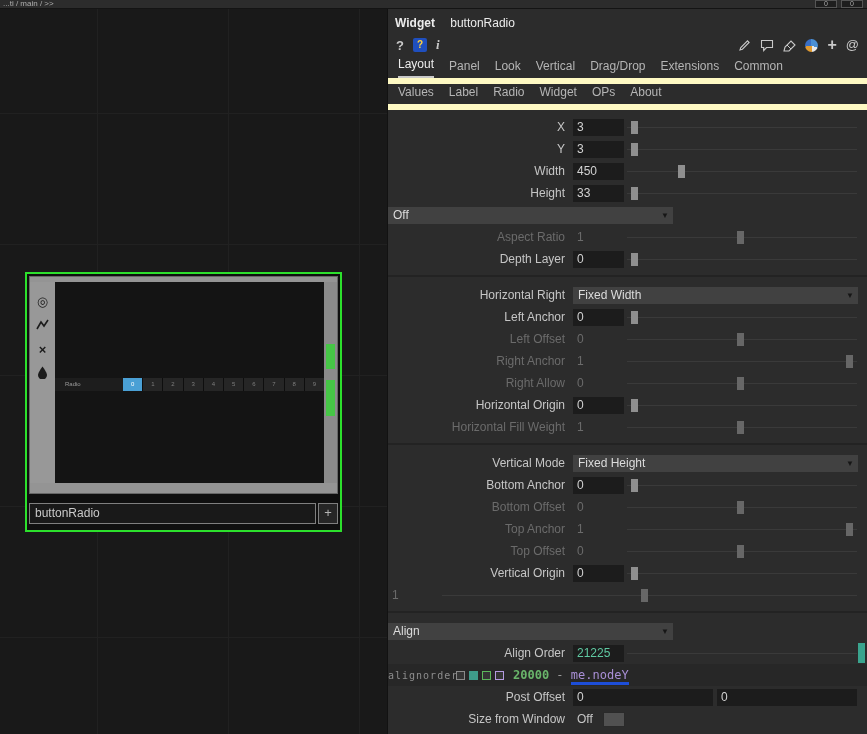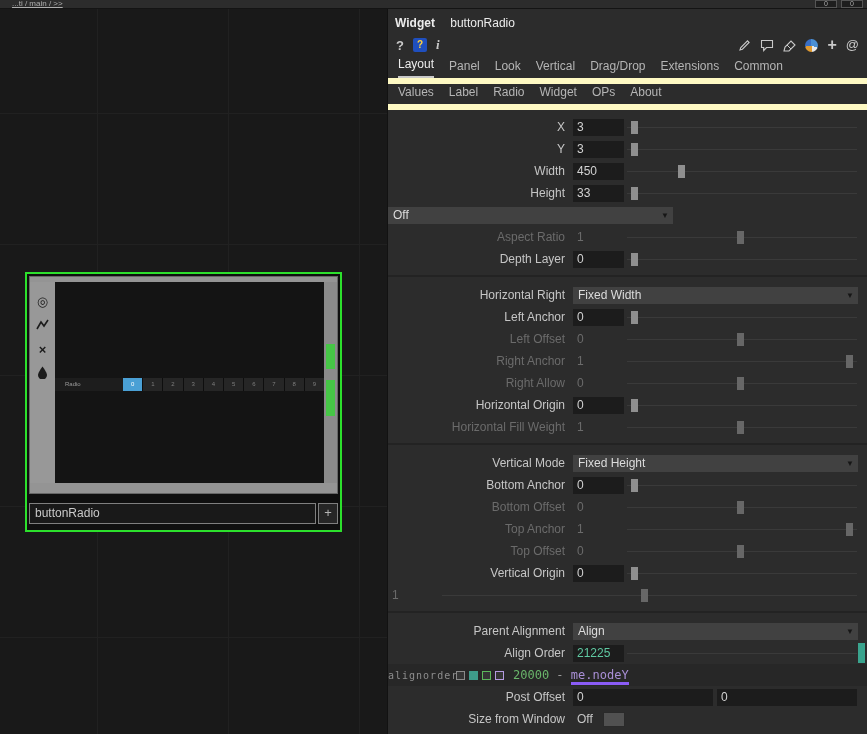--- a/index.html
+++ b/index.html
@@ -2,21 +2,21 @@
 <html><head>
 <meta charset="utf-8">
 <style>
   * { margin:0; padding:0; box-sizing:border-box; }
   html,body { width:867px; height:734px; background:#191919; overflow:hidden;
     font-family:"Liberation Sans","DejaVu Sans",sans-serif; }
 
   
   .topbar { position:absolute; left:0; top:0; width:867px; height:9px; background:#2c2c2c;
     border-bottom:1px solid #141414; color:#aeaeae; font-size:8px; line-height:8px; }
-  .path { position:absolute; left:12px; top:0; white-space:nowrap;text-decoration:underline; }
+  .path { position:absolute; left:3px; top:0; white-space:nowrap; }
   .tb-buttons { position:absolute; right:4px; top:0; display:flex; gap:4px; }
   .tbtn { width:22px; height:8px; background:#1e1e1e; border:1px solid #555;
     font-size:7px; line-height:6px; text-align:center; color:#aaa; }
 
   
   .network { position:absolute; left:0; top:9px; width:387px; height:725px; background-color:#191919;
     background-image: linear-gradient(#212121 1px, transparent 1px),
                       linear-gradient(90deg,#212121 1px, transparent 1px);
     background-size:131px 131px; background-position:97px 104px; }
   .node { position:absolute; left:25px; top:263px; width:317px; height:260px;
@@ -89,21 +89,21 @@
 
   .exprrow { display:flex; align-items:center; height:22px; background:#272727; font-size:12px; }
   .exprname { width:68px; font-family:"DejaVu Sans Mono","Liberation Mono",monospace;
     font-size:10px; color:#8d8d8d; padding-left:0; letter-spacing:1px; }
   .modes { display:flex; gap:4px; margin-right:9px; }
   .modebox { width:9px; height:9px; background:#353535; border:1px solid #8a8a8a; }
   .m-expr  { background:#3e9b8a; border-color:#3e9b8a; }
   .m-export{ border-color:#5cb85c; }
   .m-bind  { border-color:#b49ae0; }
   .exprtext { font-family:"DejaVu Sans Mono","Liberation Mono",monospace; font-size:12px; white-space:pre; }
-  .tok-err { border-bottom:3px solid #8b5cf6; }
+  .tok-err { border-bottom:3px solid #1d4ed8; }
 </style>
 </head>
 <body>
 
 <div class="topbar">
   <span class="path">...ti / main / &gt;&gt;</span>
   <span class="tb-buttons">
     <span class="tbtn">0</span>
     <span class="tbtn">0</span>
   </span>
@@ -336,38 +336,37 @@
         </div>
       </div>
       <div class="prow off">
         <span class="pplain">1</span>
         <div class="pslider">
           <span class="handle" style="left: 48%;"></span>
         </div>
       </div>
       <div class="psep"></div>
       <div class="prow">
-        <span class="plabel">Parent Alignment</span>
         <div class="pdrop"><span>Align</span><span class="darrow">▼</span></div>
       </div>
       <div class="prow">
         <span class="plabel">Align Order</span>
         <div class="pfield accent">21225</div>
         <div class="pslider"></div>
         <span class="tealbar"></span>
       </div>
       <div class="exprrow">
         <span class="exprname">alignorder</span>
         <span class="modes">
           <span class="modebox m-const"></span>
           <span class="modebox m-expr"></span>
           <span class="modebox m-export"></span>
           <span class="modebox m-bind"></span>
         </span>
-        <span class="exprtext"><span class="tok" style="color: rgb(105, 181, 106);">20000</span><span class="tok" style="color: rgb(154, 154, 154);"> - </span><span class="tok tok-err" style="color: rgb(169, 143, 214);">me.nodeY</span></span>
+        <span class="exprtext"><span class="tok" style="color: rgb(105, 181, 106); font-weight: bold;">20000</span><span class="tok" style="color: rgb(154, 154, 154);"> - </span><span class="tok tok-err" style="color: rgb(169, 143, 214);">me.nodeY</span></span>
       </div>
       <div class="prow">
         <span class="plabel">Post Offset</span>
         <div class="pfield pfield-wide">0</div>
         <div class="pfield pfield-wide">0</div>
       </div>
       <div class="prow">
         <span class="plabel">Size from Window</span>
         <span class="ptogval">Off</span>
         <span class="ptogbox"></span>

